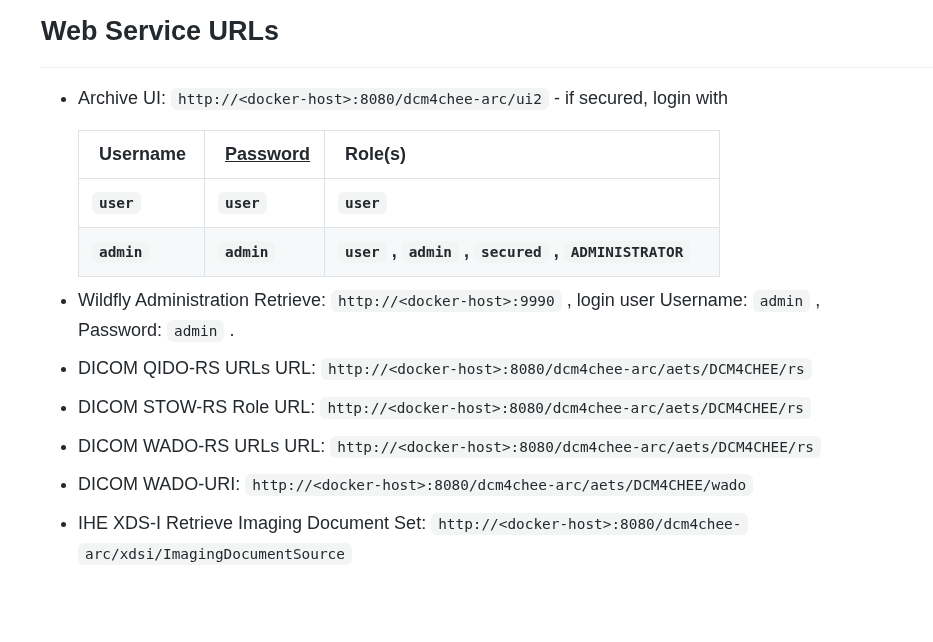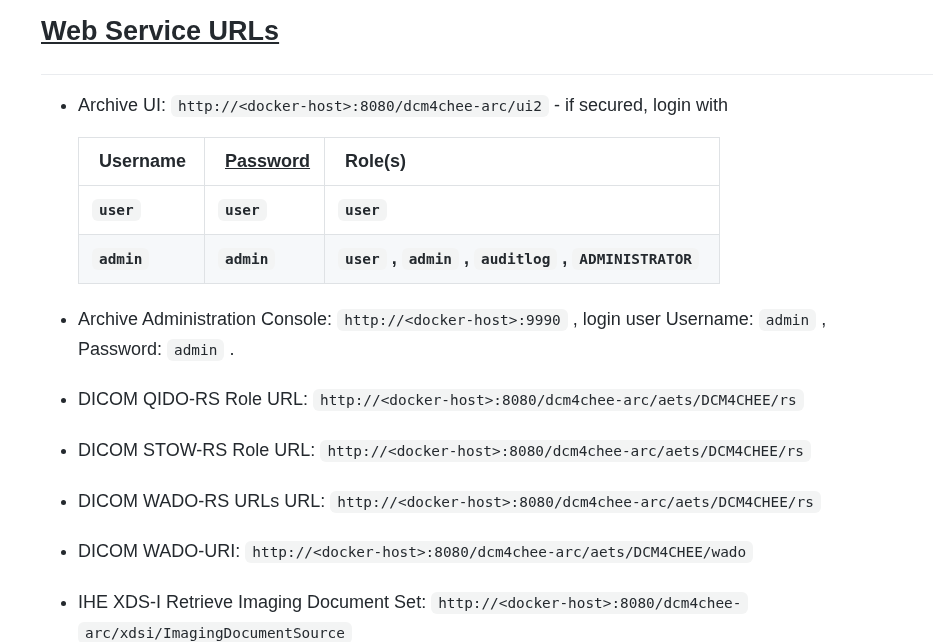--- a/index.html
+++ b/index.html
@@ -19,31 +19,30 @@
     color: var(--text);
     font-family: "Liberation Sans", "DejaVu Sans", sans-serif;
     font-size: 18px;
     line-height: 1.65;
   }
   h2.page-title {
     font-size: 27px;
     line-height: 1.3;
     font-weight: 700;
     margin: 8px 0 16px 0;
-    padding-bottom: 25px;
+    padding-bottom: 18px;
     border-bottom: 1px solid var(--heading-rule);
-    text-decoration: underline;
   }
   ul.url-list {
     margin: 0;
     padding-left: 37px;
     max-width: 802px;
     list-style: disc outside;
   }
-  ul.url-list > li { margin-bottom: 21px; }
+  ul.url-list > li { margin-bottom: 9px; }
   ul.url-list > li:last-child { margin-bottom: 16px; }
   code {
     font-family: "DejaVu Sans Mono", "Liberation Mono", monospace;
     font-size: 80%;
     background: var(--code-bg);
     padding: 3px 7px;
     border-radius: 6px;
     box-decoration-break: clone;
     -webkit-box-decoration-break: clone;
   }
@@ -83,29 +82,29 @@
         </thead>
         <tbody>
           <tr>
             <td><code>user</code></td>
             <td><code>user</code></td>
             <td><code>user</code></td>
           </tr>
           <tr>
             <td><code>admin</code></td>
             <td><code>admin</code></td>
-            <td><code>user</code><span> , </span><code>admin</code><span> , </span><code>auditlog</code><span> , </span><code>ADMINISTRATOR</code></td>
+            <td><code>user</code><span> , </span><code>admin</code><span> , </span><code>secured</code><span> , </span><code>ADMINISTRATOR</code></td>
           </tr>
         </tbody>
       </table>
     </li>
 
-    <li><span>Archive Administration Console: </span><code>http://&lt;docker-host&gt;:9990</code><span> , login user Username: </span><code>admin</code><span> , Password: </span><code>admin</code><span> .</span></li>
+    <li><span>Wildfly Administration Retrieve: </span><code>http://&lt;docker-host&gt;:9990</code><span> , login user Username: </span><code>admin</code><span> , Password: </span><code>admin</code><span> .</span></li>
 
-    <li><span>DICOM QIDO-RS Role URL: </span><code>http://&lt;docker-host&gt;:8080/dcm4chee-arc/aets/DCM4CHEE/rs</code></li>
+    <li><span>DICOM QIDO-RS URLs URL: </span><code>http://&lt;docker-host&gt;:8080/dcm4chee-arc/aets/DCM4CHEE/rs</code></li>
 
     <li><span>DICOM STOW-RS Role URL: </span><code>http://&lt;docker-host&gt;:8080/dcm4chee-arc/aets/DCM4CHEE/rs</code></li>
 
     <li><span>DICOM WADO-RS URLs URL: </span><code>http://&lt;docker-host&gt;:8080/dcm4chee-arc/aets/DCM4CHEE/rs</code></li>
 
     <li><span>DICOM WADO-URI: </span><code>http://&lt;docker-host&gt;:8080/dcm4chee-arc/aets/DCM4CHEE/wado</code></li>
 
     <li><span>IHE XDS-I Retrieve Imaging Document Set: </span><code>http://&lt;docker-host&gt;:8080/dcm4chee-arc/xdsi/ImagingDocumentSource</code></li>
 
   </ul>

